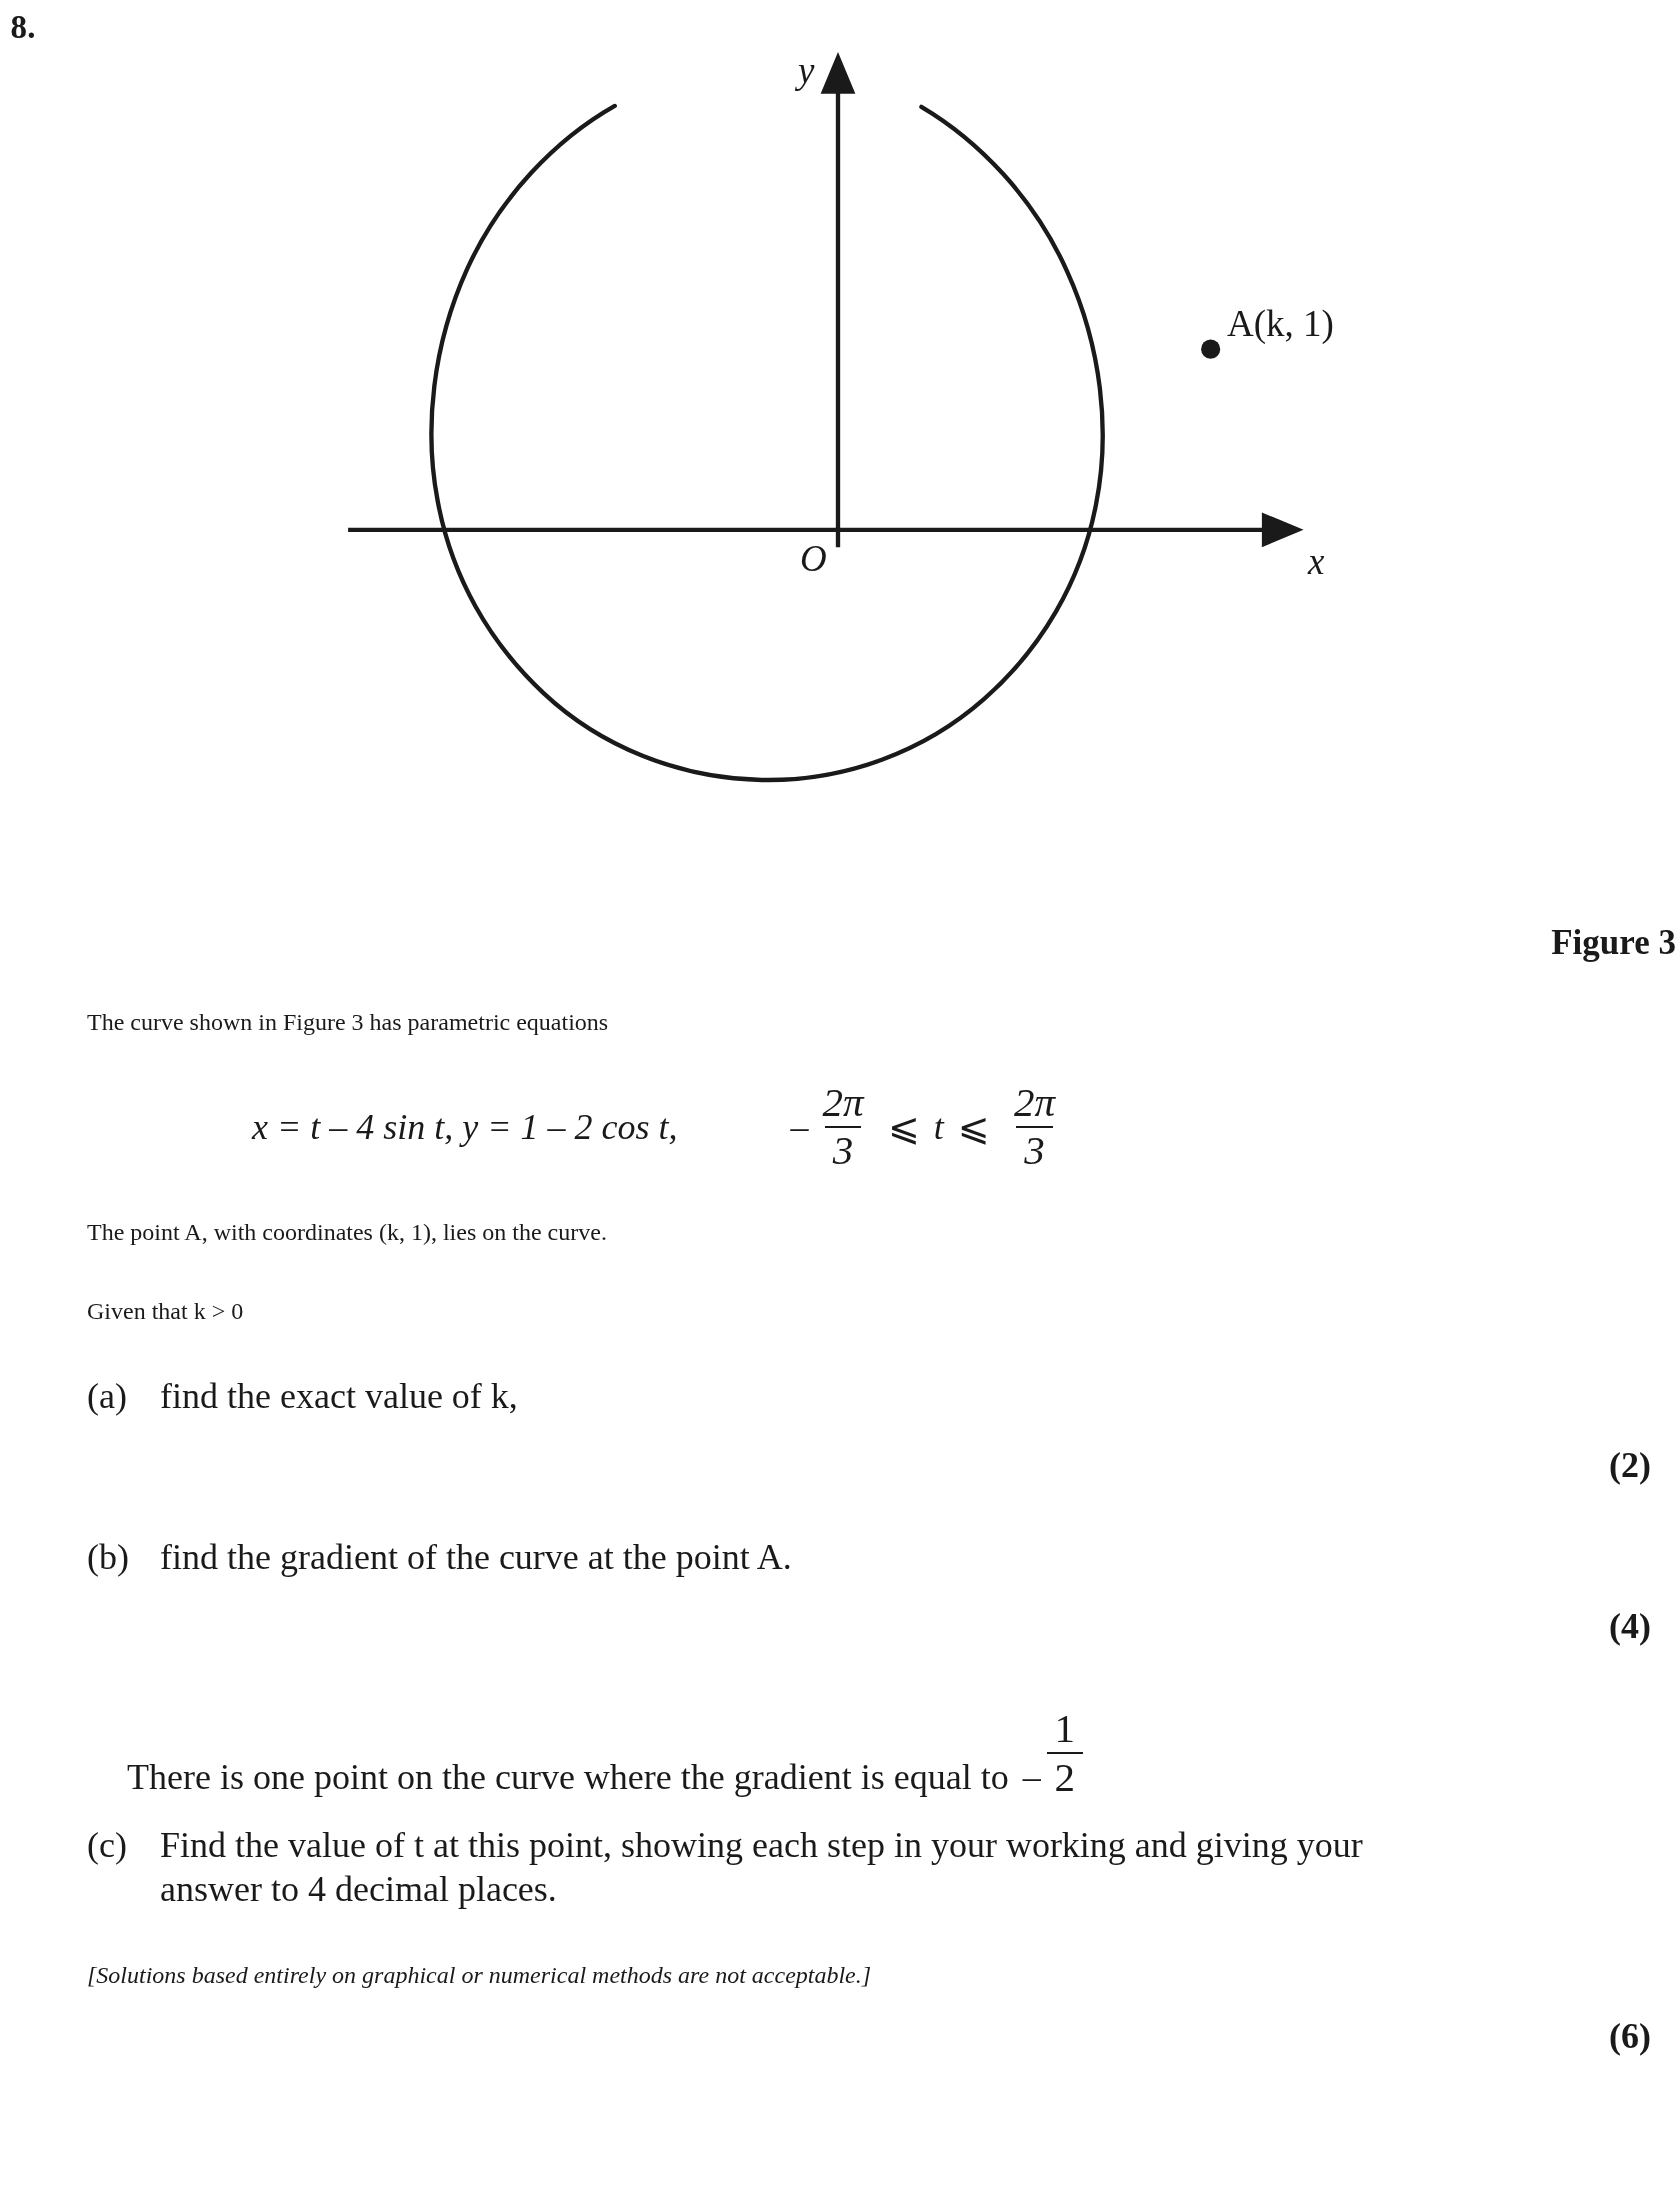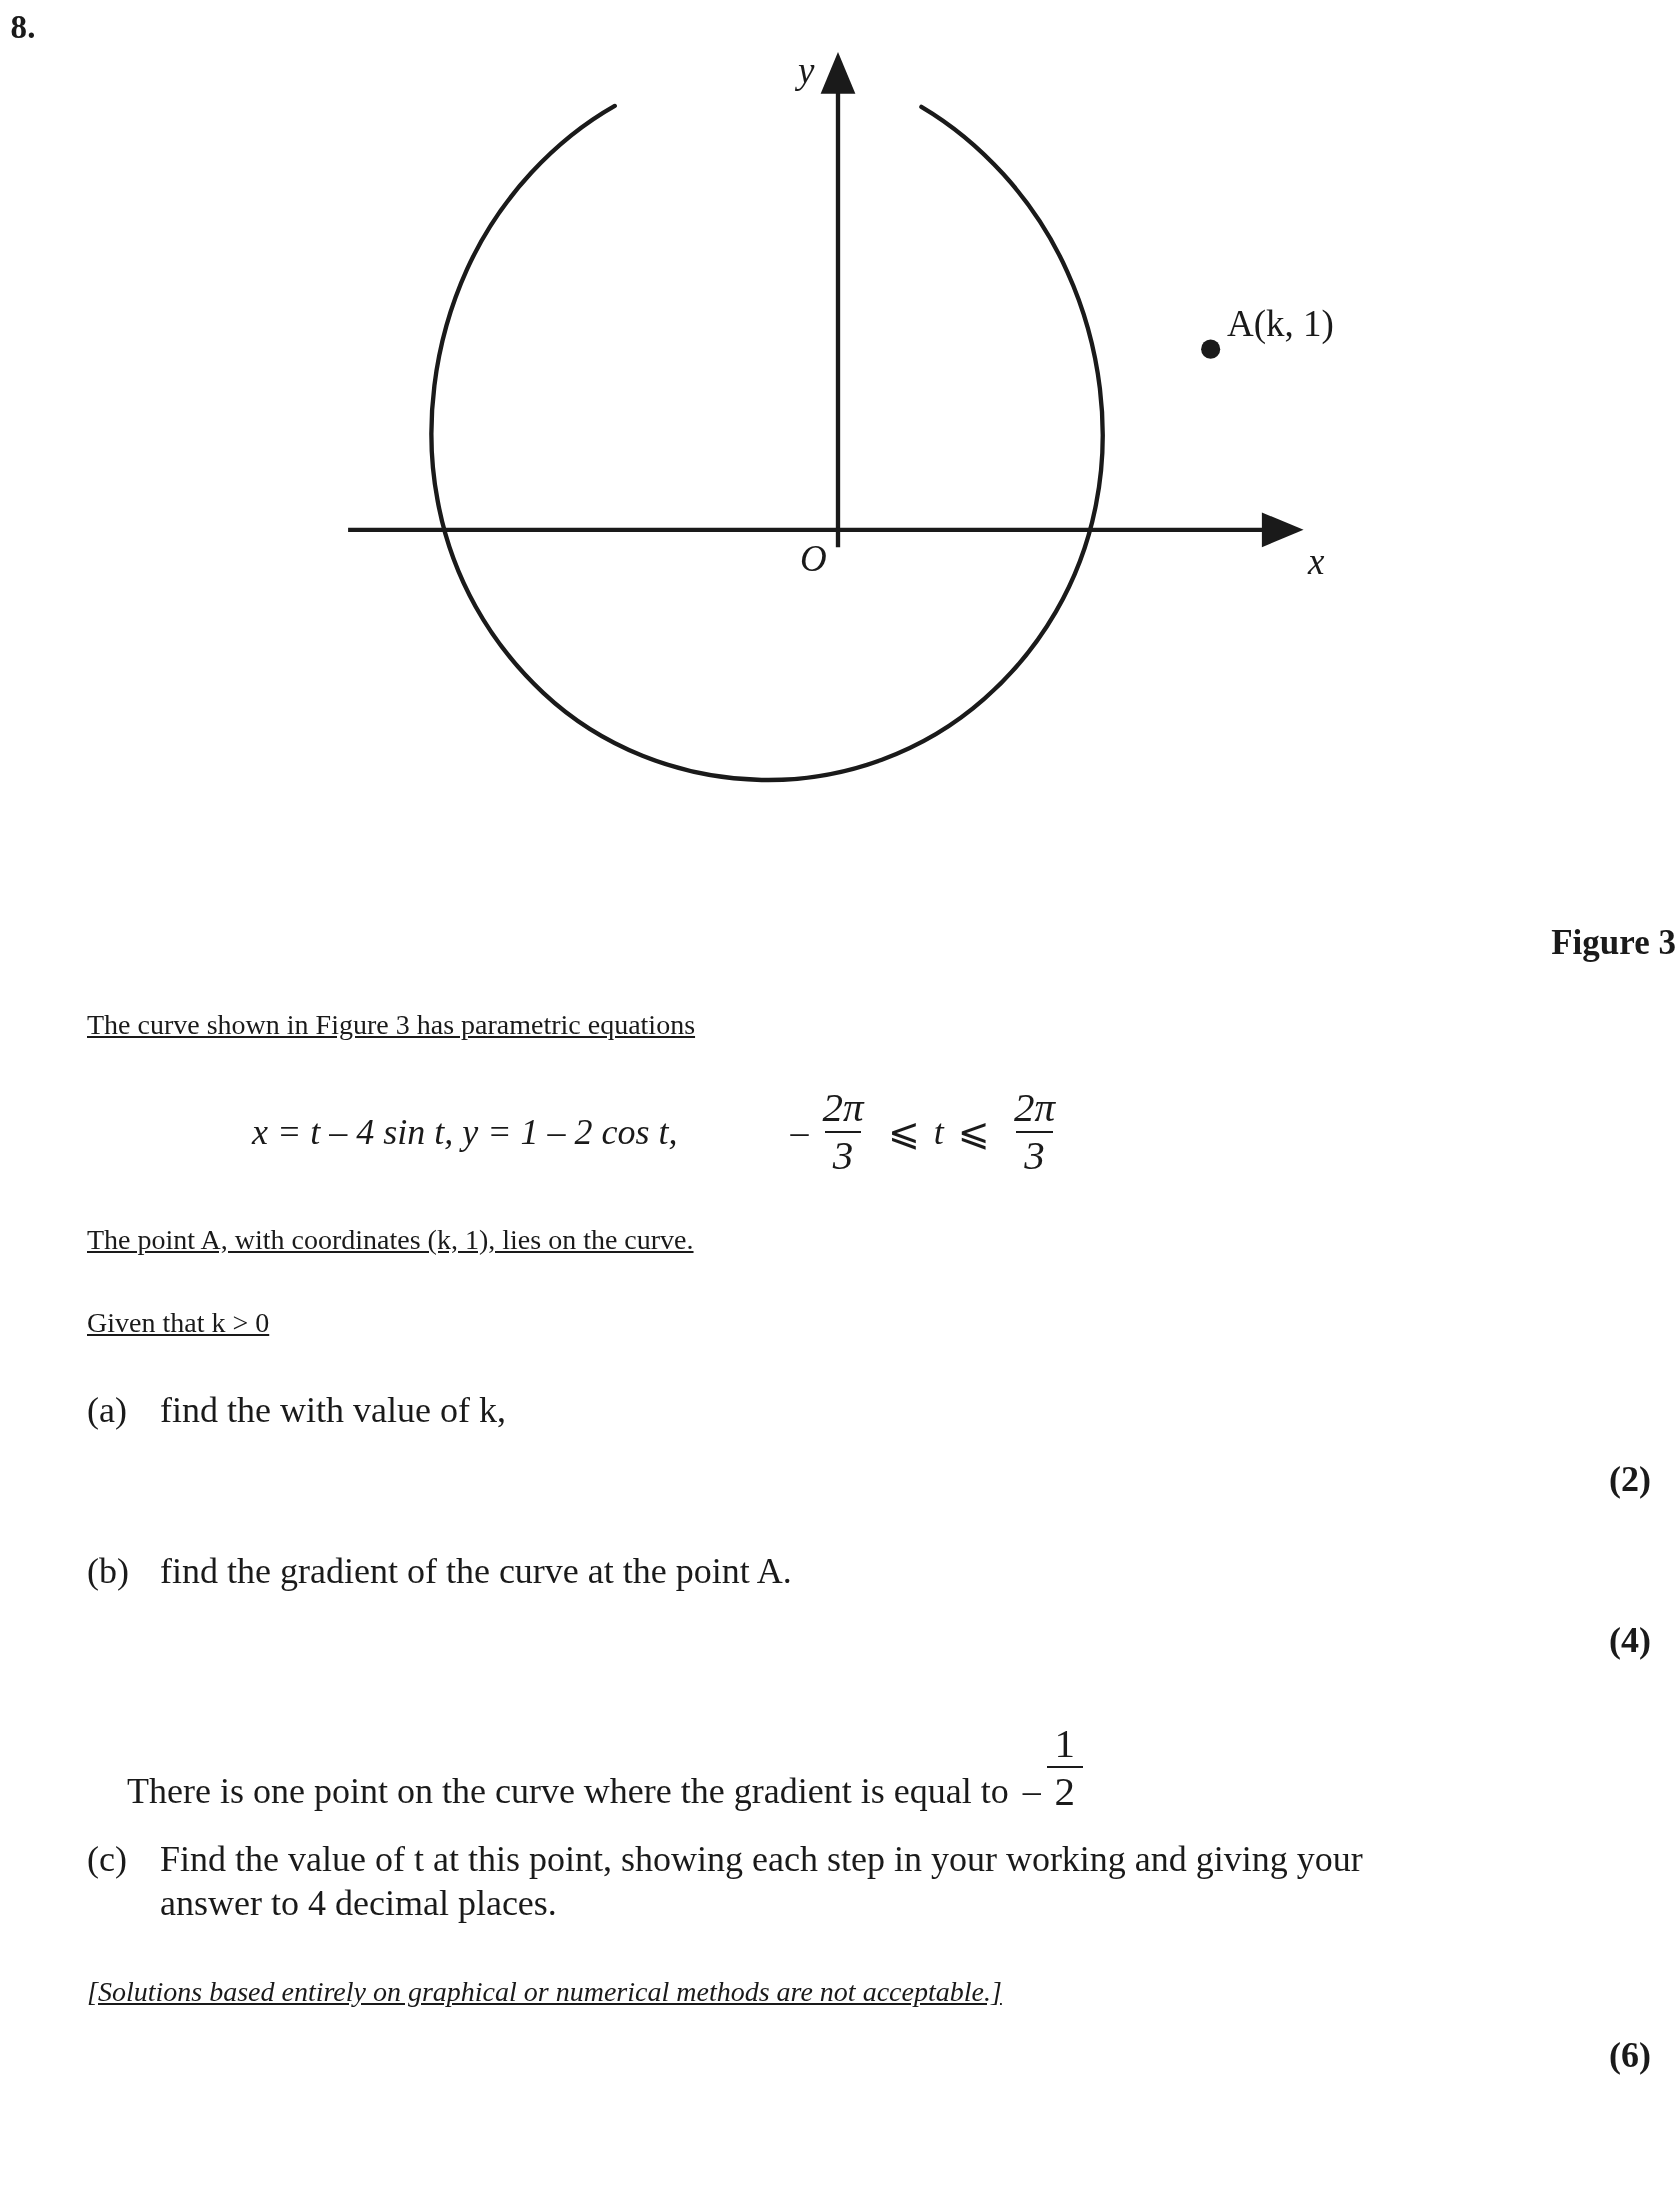--- a/index.html
+++ b/index.html
@@ -55,24 +55,23 @@
 
   
   .body-block {
     position: absolute;
     left: 87px;
     top: 1008px;
     width: 1564px;
   }
 
   .para {
-    font-size: 28px;
+    font-size: 24px;
     line-height: 1.18;
     margin: 0 0 0 0;
-    text-decoration: underline;
   }
   .it { font-style: italic; }
 
   .spacer-lg { height: 50px; }
   .spacer-md { height: 40px; }
   .spacer-sm { height: 26px; }
 
   
   .eqline {
     display: flex;
@@ -236,21 +235,21 @@
     </p>
 
     <div class="spacer-lg"></div>
 
     <p class="para">Given that k &gt; 0</p>
 
     <div class="spacer-lg"></div>
 
     <div class="part">
       <span class="part-label">(a)</span>
-      <span class="part-text">find the with value of k,</span>
+      <span class="part-text">find the exact value of k,</span>
     </div>
     <div class="spacer-sm"></div>
     <div class="marks-row">
       <div class="marks">(2)</div>
     </div>
 
     <div class="spacer-lg"></div>
 
     <div class="part">
       <span class="part-label">(b)</span>

